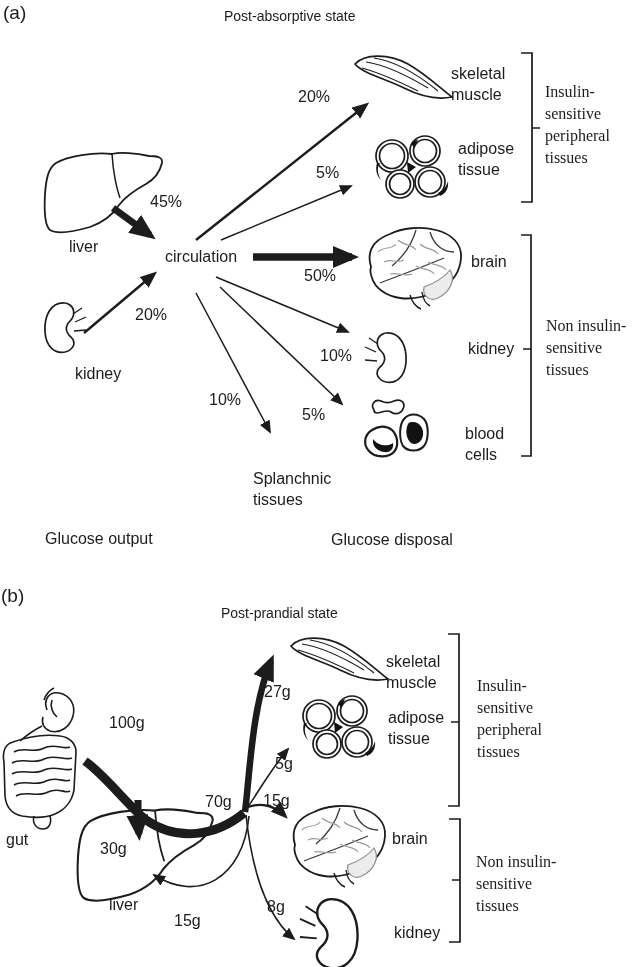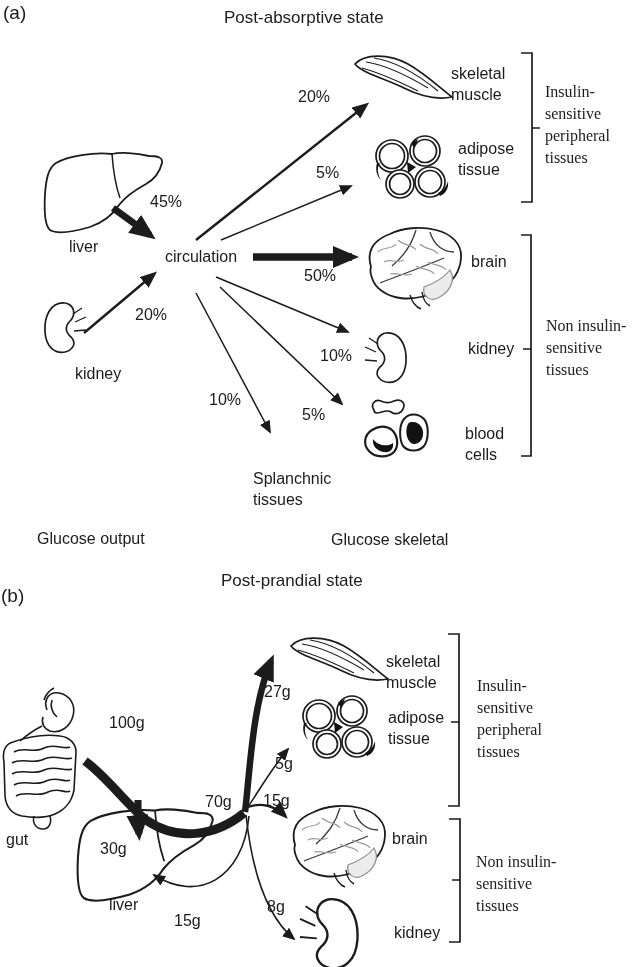--- a/index.html
+++ b/index.html
@@ -1,21 +1,21 @@
 <!DOCTYPE html>
 <html><head>
 <meta charset="utf-8">
 <style>
   html,body{margin:0;padding:0;background:#fff;}
   #fig{position:relative;width:640px;height:967px;background:#fff;overflow:hidden;
        font-family:"Liberation Sans",sans-serif;color:#1c1c1c;}
   #art{position:absolute;left:0;top:0;}
   .lbl{position:absolute;font-size:16px;line-height:1.3;white-space:pre-line;color:#1c1c1c;}
   .tag{font-size:19px;}
-  .title{font-size:17px;}
+  .title{font-size:14px;}
   .brtxt{line-height:1.38;font-family:Liberation Serif, serif;}
 </style>
 </head>
 <body>
 
 <div id="fig">
 
   <svg id="art" width="640" height="967" viewBox="0 0 640 967">
     <defs>
       <marker id="mS" markerUnits="userSpaceOnUse" markerWidth="13" markerHeight="11" refX="11" refY="5.5" orient="auto">
@@ -173,25 +173,25 @@
   <div class="lbl" style="left:468px;top:339px">kidney</div>
   <div class="lbl" style="left:465px;top:424px">blood
 cells</div>
   <div class="lbl brtxt" style="left:545px;top:81px">Insulin-
 sensitive
 peripheral
 tissues</div>
   <div class="lbl brtxt" style="left:546px;top:315px">Non insulin-
 sensitive
 tissues</div>
-  <div class="lbl" style="left:37px;top:529px">Glucose output</div>
-  <div class="lbl" style="left:331px;top:530px">Glucose skeletal</div>
+  <div class="lbl" style="left:45px;top:529px">Glucose output</div>
+  <div class="lbl" style="left:331px;top:530px">Glucose disposal</div>
 
   <div class="lbl tag" style="left:1px;top:584px">(b)</div>
-  <div class="lbl title" style="left:221px;top:570px">Post-prandial state</div>
+  <div class="lbl title" style="left:221px;top:604px">Post-prandial state</div>
   <div class="lbl" style="left:6px;top:830px">gut</div>
   <div class="lbl" style="left:109px;top:713px">100g</div>
   <div class="lbl" style="left:100px;top:839px">30g</div>
   <div class="lbl" style="left:109px;top:895px">liver</div>
   <div class="lbl" style="left:205px;top:792px">70g</div>
   <div class="lbl" style="left:264px;top:682px">27g</div>
   <div class="lbl" style="left:275px;top:754px">5g</div>
   <div class="lbl" style="left:263px;top:791px">15g</div>
   <div class="lbl" style="left:267px;top:897px">8g</div>
   <div class="lbl" style="left:174px;top:911px">15g</div>

